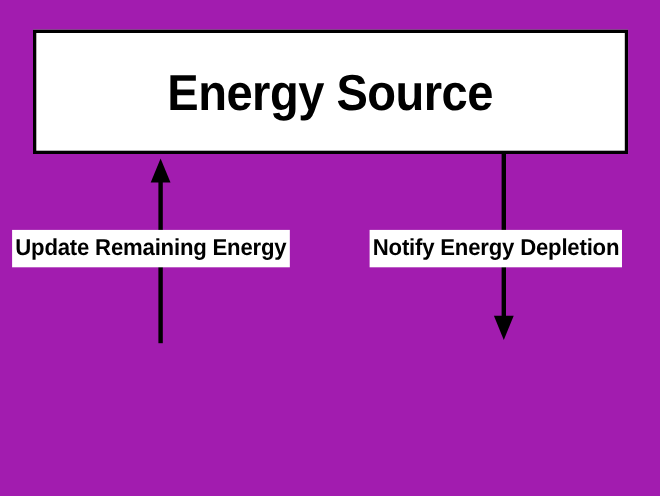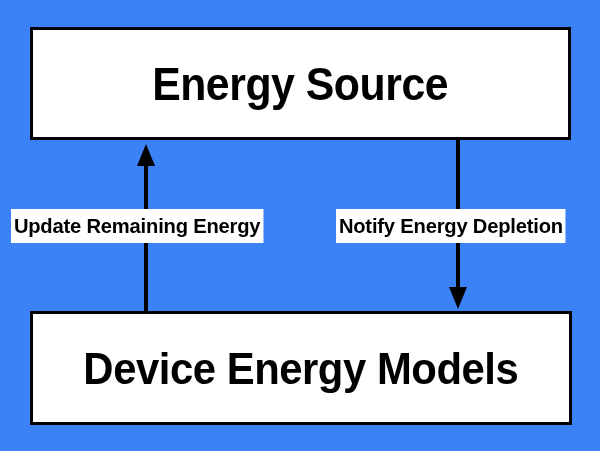--- a/index.html
+++ b/index.html
@@ -9,21 +9,21 @@
     background: #ffffff;
   }
   body {
     font-family: "Liberation Sans", "DejaVu Sans", sans-serif;
     -webkit-font-smoothing: antialiased;
   }
   #canvas {
     position: relative;
     width: 600px;
     height: 451px;
-    background: #3b82f6;
+    background: #a21caf;
     overflow: hidden;
   }
 
   
   .node-box {
     position: absolute;
     box-sizing: border-box;
     border: 3px solid #000000;
     background: #ffffff;
     display: flex;
@@ -118,23 +118,20 @@
 </style>
 </head>
 <body>
 
 <div id="canvas">
 
   <div id="box-energy-source" class="node-box">
     <span id="label-energy-source" class="node-label">Energy Source</span>
   </div>
 
-  <div id="box-device-energy-models" class="node-box">
-    <span id="label-device-energy-models" class="node-label">Device Energy Models</span>
-  </div>
 
   <div id="arrow-up-shaft" class="arrow-shaft"></div>
   <div id="arrow-up-head" class="arrow-head"></div>
   <div id="edge-label-update-remaining-energy" class="edge-label">Update Remaining Energy</div>
 
   <div id="arrow-down-shaft" class="arrow-shaft"></div>
   <div id="arrow-down-head" class="arrow-head"></div>
   <div id="edge-label-notify-energy-depletion" class="edge-label">Notify Energy Depletion</div>
 
 </div>

